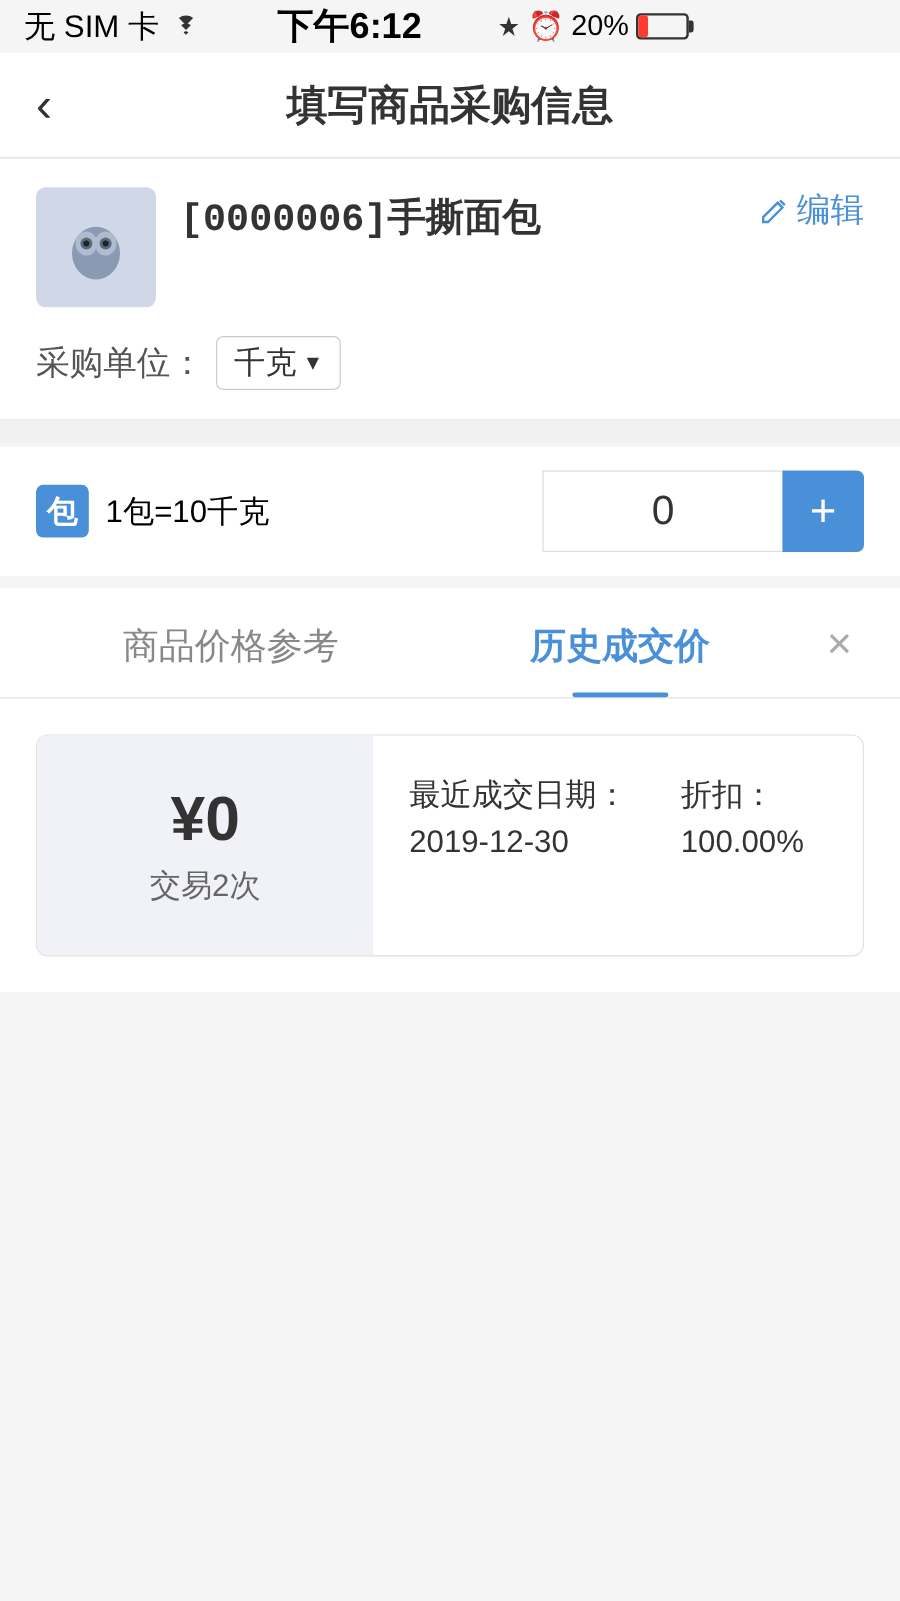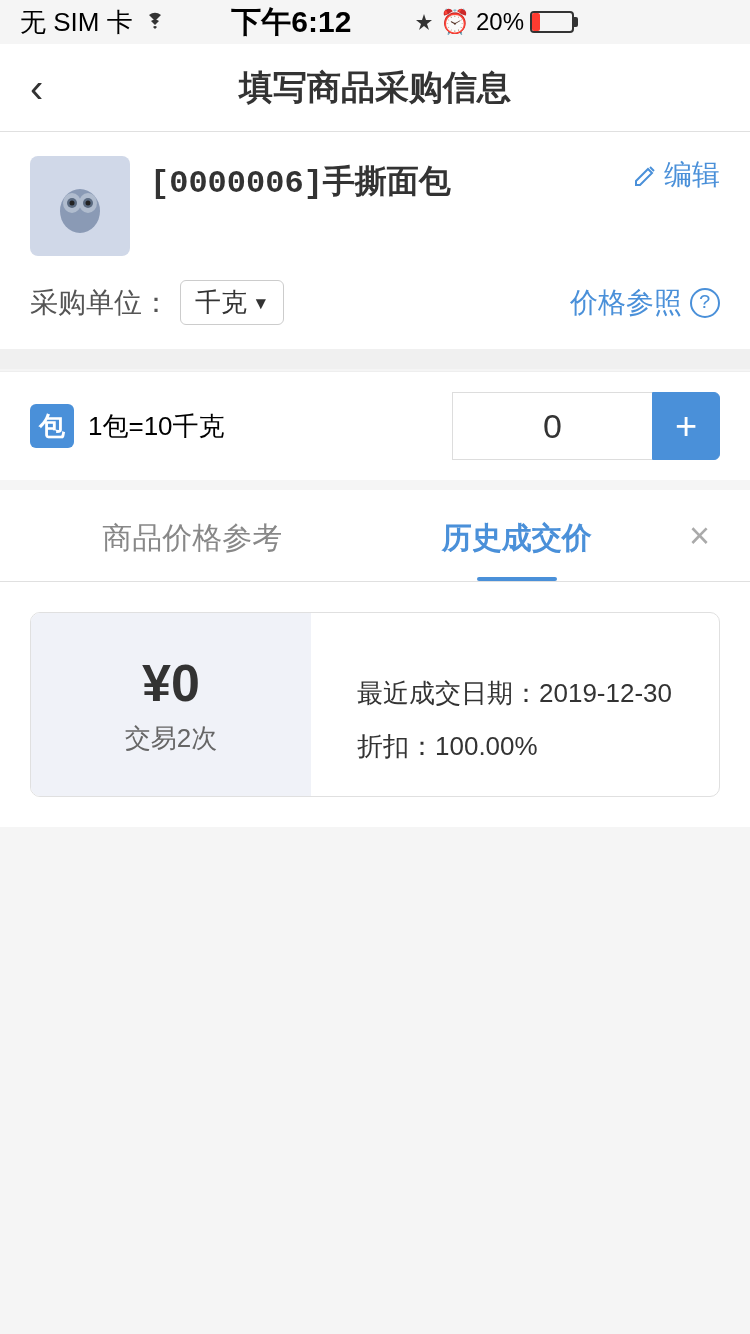--- a/index.html
+++ b/index.html
@@ -313,24 +313,23 @@
       font-weight: 600;
       color: #333;
     }
     .history-trades {
       font-size: 26px;
       color: #666;
       margin-top: 8px;
     }
     .history-card-right {
       flex: 1;
-      padding: 30px 46px;
-      display: flex;
-      flex-direction: column;
-      justify-content: flex-end;
+      padding: 30px 30px;
+      display: flex;
+      justify-content: center;
       gap: 14px;
     }
     .history-detail-row {
       font-size: 26px;
       color: #333;
       line-height: 1.5;
     }
 
     
     .bottom-space {
@@ -406,24 +405,20 @@
   </div>
 
   <div class="product-meta">
     <div class="purchase-unit">
       <span>采购单位：</span>
       <div class="unit-select">
         <span>千克</span>
         <span>▾</span>
       </div>
     </div>
-    <div class="price-ref">
-      <span>价格参照</span>
-      <div class="price-ref-circle">?</div>
-    </div>
   </div>
 </div>
 
 <div class="section-divider"></div>
 
 <div class="quantity-section">
   <div class="quantity-label">
     <div class="bag-icon">
       <span>包</span>
     </div>

